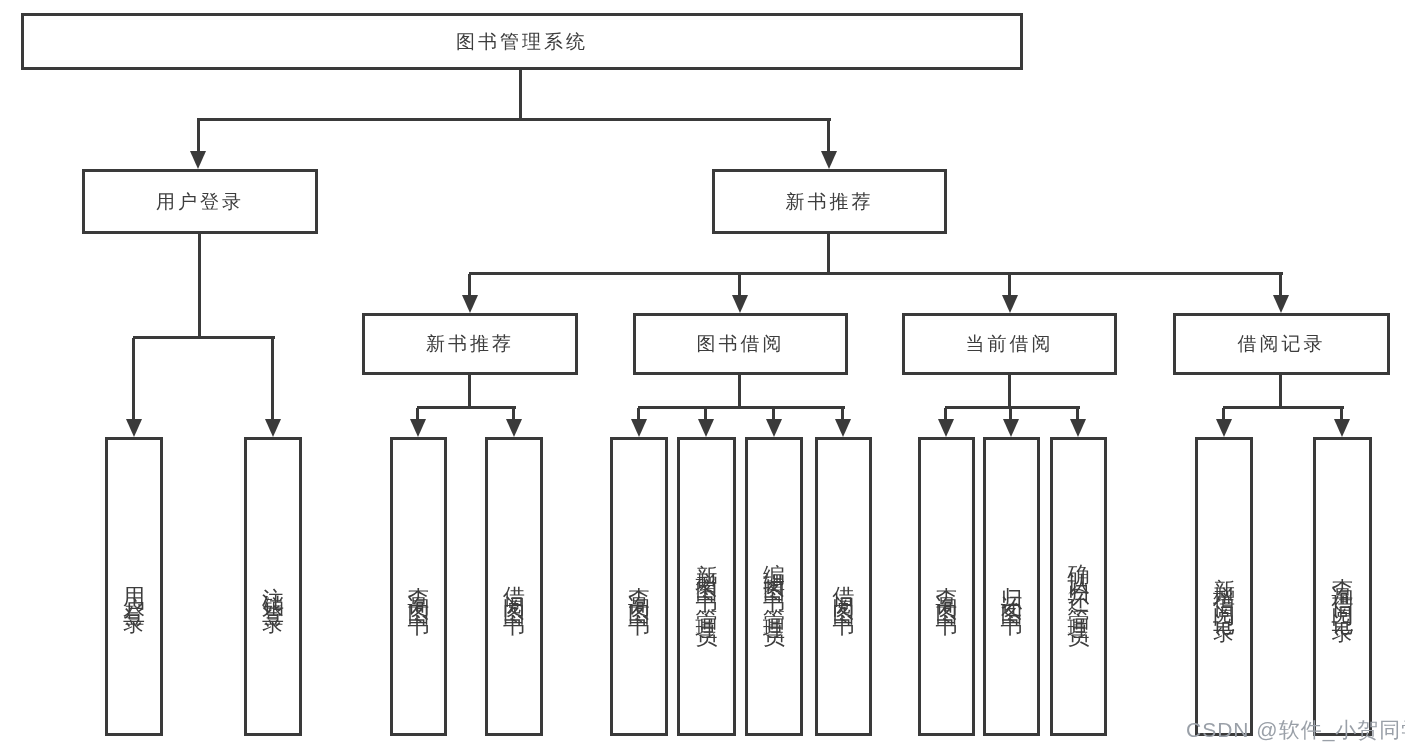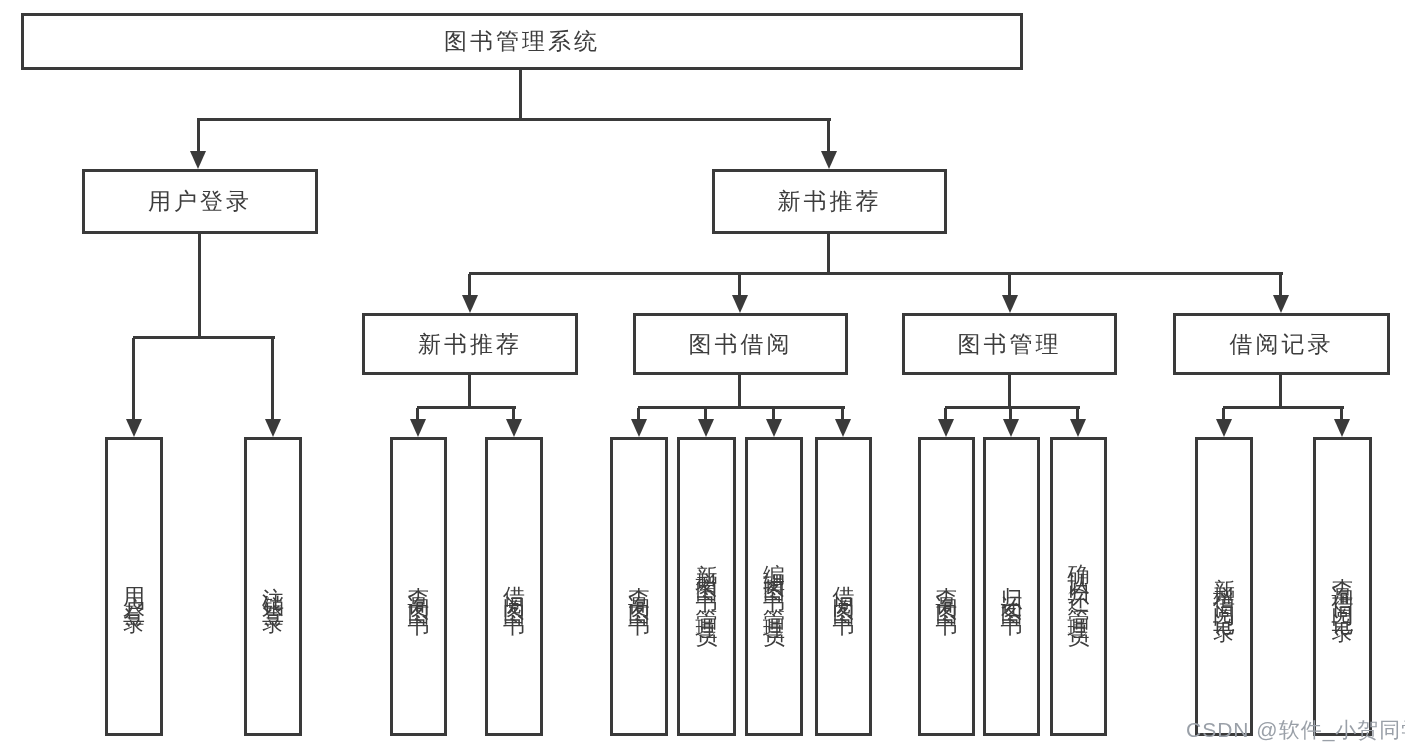--- a/index.html
+++ b/index.html
@@ -16,21 +16,21 @@
     font-family:"Liberation Sans","DejaVu Sans",sans-serif;
     overflow:hidden;
   }
   .box{
     position:absolute;
     box-sizing:border-box;
     border:3px solid var(--line);
     background:#fff;
     display:flex;align-items:center;justify-content:center;
     color:var(--text);
-    font-size:23px;
+    font-size:19px;
     letter-spacing:3px;
     white-space:nowrap;
     text-align:right;
   }
   .vbox{
     position:absolute;
     box-sizing:border-box;
     border:3px solid var(--line);
     background:#fff;
     display:flex;align-items:center;justify-content:center;
@@ -95,21 +95,21 @@
   <div class="arrowhead" style="left:462px;top:295px;"></div>
   <div class="vline" style="left:738px;top:274px;height:22px;"></div>
   <div class="arrowhead" style="left:732px;top:295px;"></div>
   <div class="vline" style="left:1008px;top:274px;height:22px;"></div>
   <div class="arrowhead" style="left:1002px;top:295px;"></div>
   <div class="vline" style="left:1279px;top:274px;height:22px;"></div>
   <div class="arrowhead" style="left:1273px;top:295px;"></div>
 
   <div class="box" style="left:633px;top:313px;width:215px;height:62px;">图书借阅</div>
   <div class="box" style="left:362px;top:313px;width:216px;height:62px;">新书推荐</div>
-  <div class="box" style="left:902px;top:313px;width:215px;height:62px;">图书管理</div>
+  <div class="box" style="left:902px;top:313px;width:215px;height:62px;">当前借阅</div>
   <div class="box" style="left:1173px;top:313px;width:217px;height:62px;">借阅记录</div>
 
   <div class="vline" style="left:468px;top:375px;height:33px;"></div>
   <div class="hline" style="left:417px;top:406px;width:99px;"></div>
   <div class="vline" style="left:416px;top:408px;height:13px;"></div>
   <div class="arrowhead" style="left:410px;top:419px;"></div>
   <div class="vline" style="left:512px;top:408px;height:13px;"></div>
   <div class="arrowhead" style="left:506px;top:419px;"></div>
 
   <div class="vline" style="left:738px;top:375px;height:33px;"></div>

